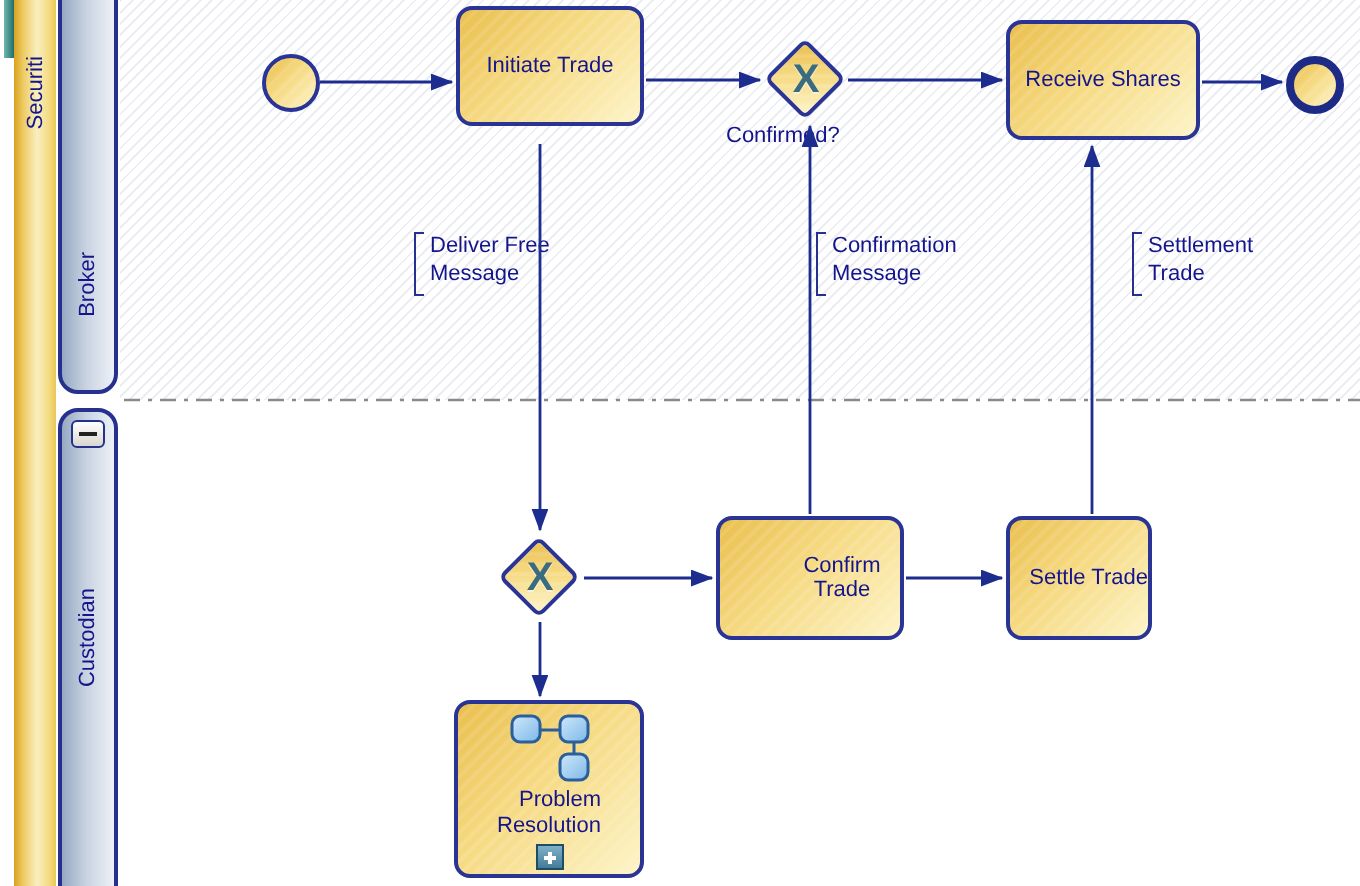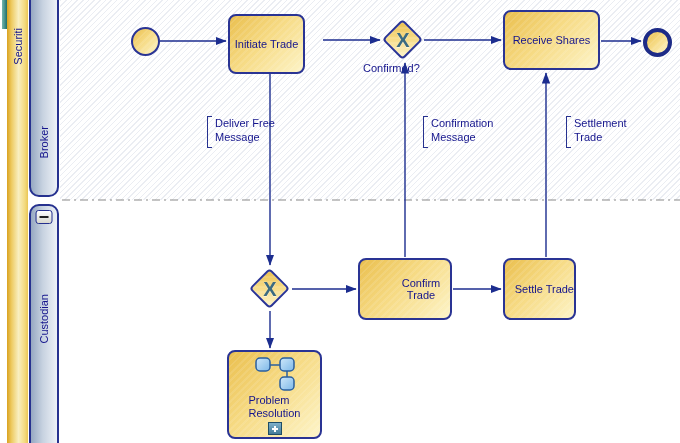--- a/index.html
+++ b/index.html
@@ -55,21 +55,21 @@
   }
   .gw .xmark{
     position:absolute;inset:0;display:flex;align-items:center;justify-content:center;
     font-size:20px;font-weight:bold;color:#3b6b81;text-shadow:0 1px 0 rgba(255,255,255,0.45);
   }
   .subproc{
     position:absolute;left:227px;top:350px;width:95px;height:89px;box-sizing:border-box;
     border:2px solid #2a3494;border-radius:8px;z-index:10;cursor:pointer;
     display:flex;flex-direction:column;align-items:center;
   }
-  .subproc .sp-text{font-size:11px;line-height:13px;text-align:left;white-space:pre-line;}
+  .subproc .sp-text{font-size:11px;line-height:13px;text-align:right;white-space:pre-line;}
   .expand{
     position:relative;margin-top:2px;width:14px;height:13px;box-sizing:border-box;
     border:1px solid #1e4d66;background:linear-gradient(#7fb0c9,#447c99);cursor:pointer;
   }
   .expand .h{position:absolute;left:3px;top:5px;width:6px;height:2px;background:#fff;}
   .expand .v{position:absolute;left:5px;top:3px;width:2px;height:6px;background:#fff;}
   
   .flow-label{position:absolute;display:flex;z-index:1;}
   .bracket{width:4px;height:30px;border-left:1px solid #26318f;border-top:1px solid #26318f;border-bottom:1px solid #26318f;}
   .flow-label .txt{margin-left:3px;font-size:11px;line-height:14px;white-space:pre-line;color:#14148c;}
@@ -123,42 +123,42 @@
     <line x1="270" y1="72" x2="270" y2="265" marker-end="url(#arr)"></line>
     <line x1="292" y1="289" x2="356" y2="289" marker-end="url(#arr)"></line>
     <line x1="453" y1="289" x2="501" y2="289" marker-end="url(#arr)"></line>
     <line x1="270" y1="311" x2="270" y2="348" marker-end="url(#arr)"></line>
     <line x1="405" y1="257" x2="405" y2="63" marker-end="url(#arr)"></line>
     <line x1="546" y1="257" x2="546" y2="73" marker-end="url(#arr)"></line>
   </svg>
 
   <div class="event start gold"></div>
 
-  <div class="task gold" style="left:228px;top:14px;width:77px;height:60px;align-items:center;">
+  <div class="task gold" style="left:228px;top:3px;width:94px;height:60px;align-items:center;">
     <span>Initiate Trade</span>
   </div>
 
   <div class="gw" style="left:382px;top:19px;">
     <div class="dia gold"></div>
     <div class="xmark">X</div>
   </div>
   <div class="gw-label">Confirmed?</div>
 
   <div class="task gold" style="left:503px;top:10px;width:97px;height:60px;">
     <span>Receive Shares</span>
   </div>
 
   <div class="event end gold"></div>
 
   <div class="flow-label" style="left:183px;top:116px;padding-left:24px;">
     <div class="bracket"></div>
     <div class="txt">Deliver Free
 Message</div>
   </div>
-  <div class="flow-label" style="left:423px;top:116px;">
+  <div class="flow-label" style="left:408px;top:116px;">
     <div class="bracket"></div>
     <div class="txt">Confirmation
 Message</div>
   </div>
   <div class="flow-label" style="left:566px;top:116px;">
     <div class="bracket"></div>
     <div class="txt">Settlement
 Trade</div>
   </div>
 

